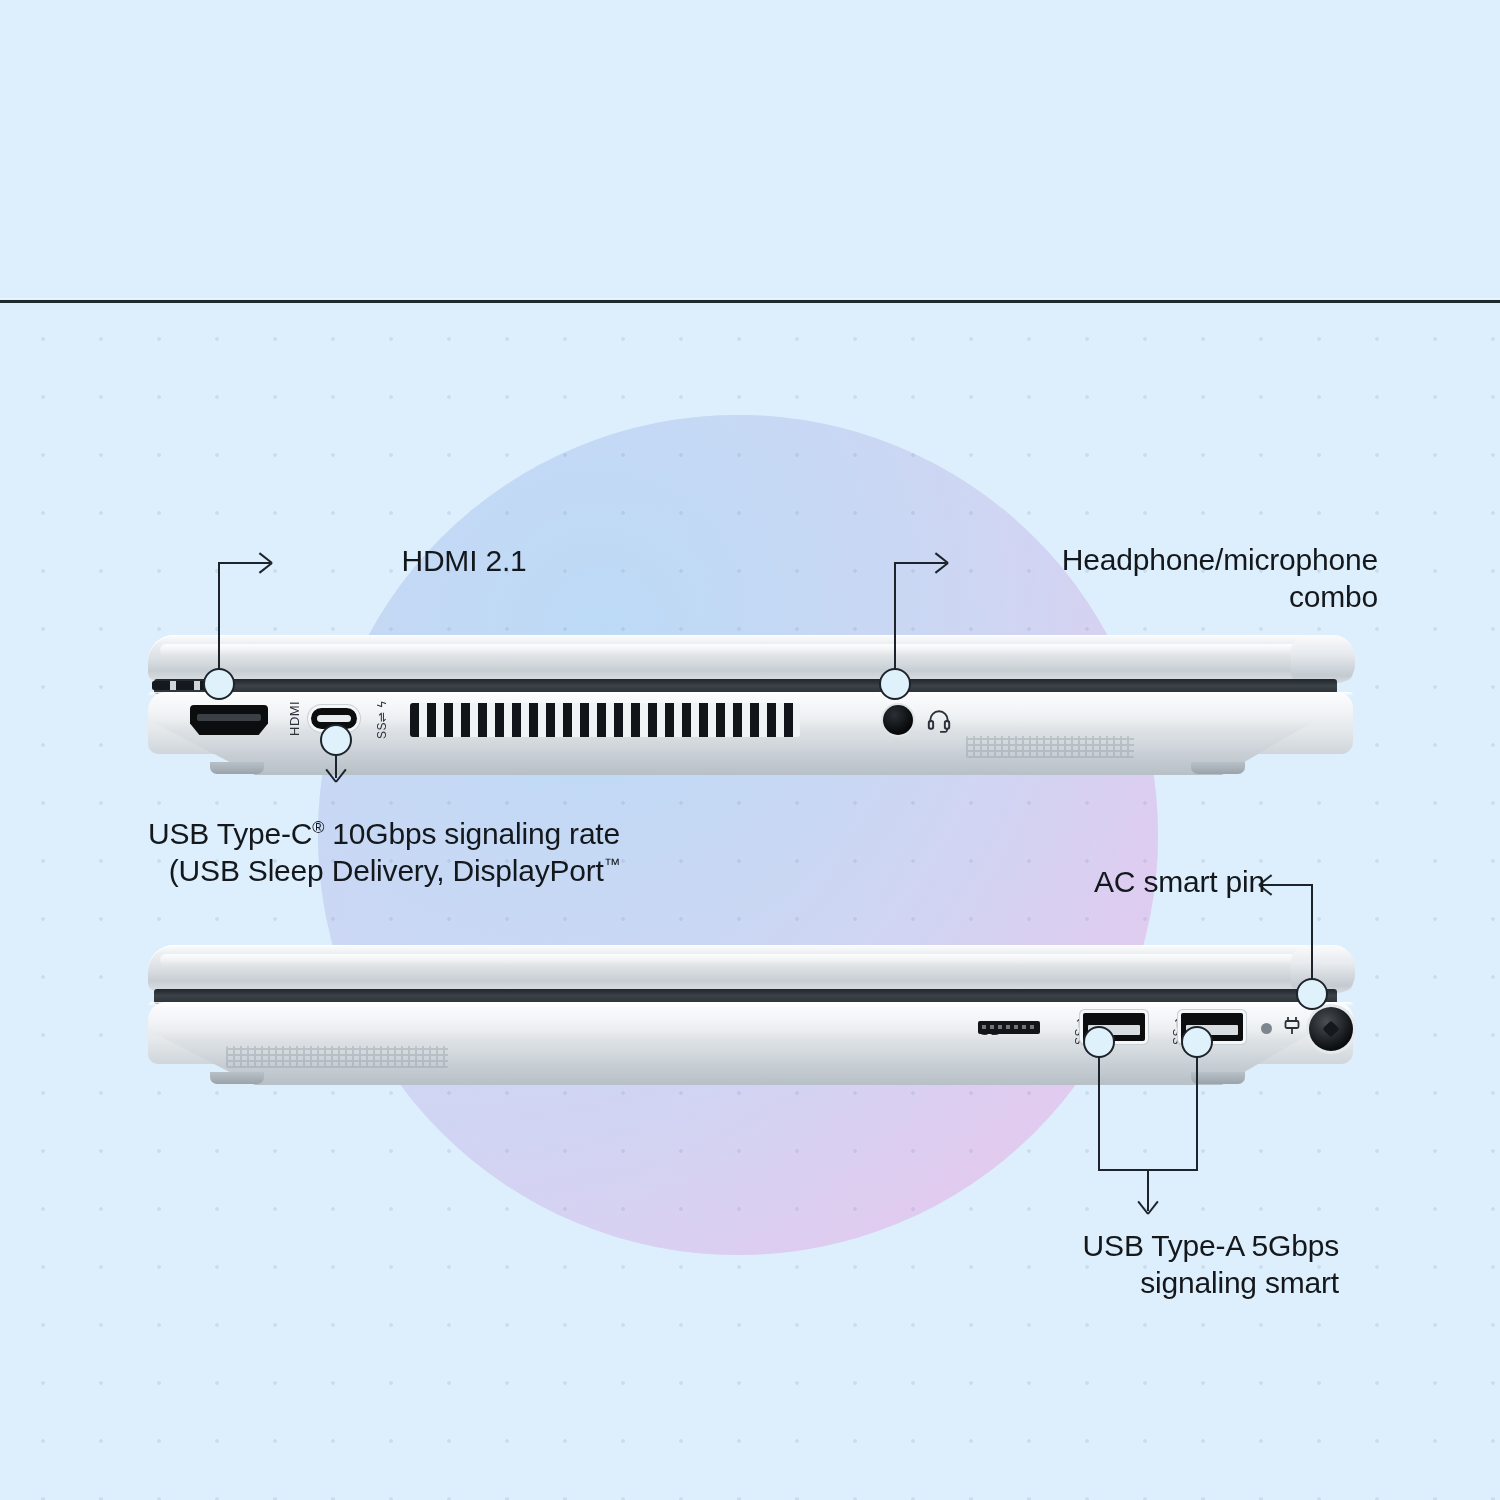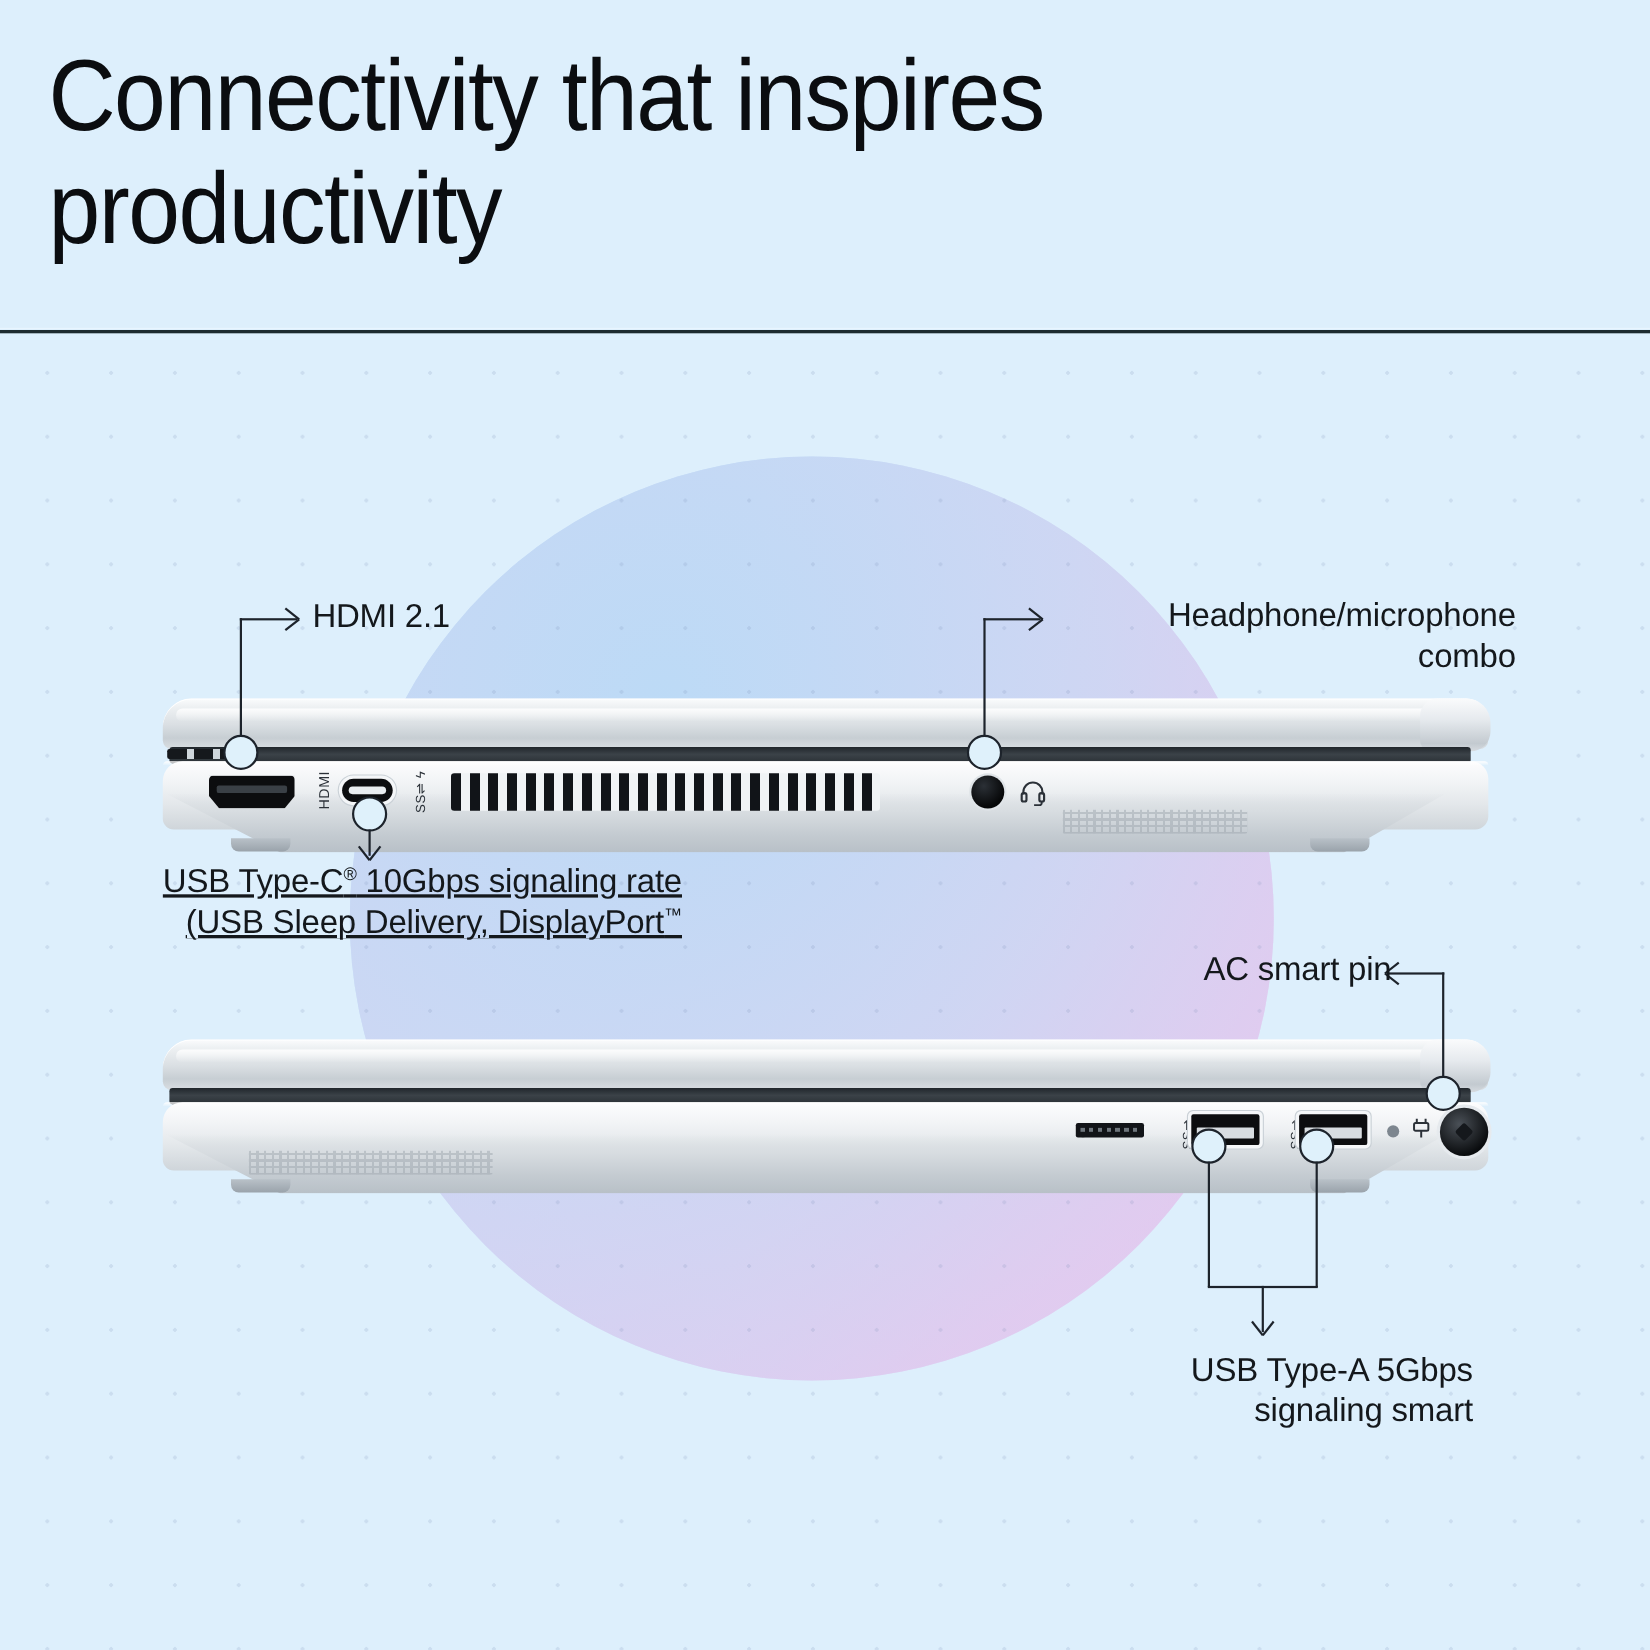--- a/index.html
+++ b/index.html
@@ -229,24 +229,20 @@
 </head>
 <body>
 
 <div id="stage">
 
   <div class="bg-base"></div>
   <div class="bg-blob"></div>
   <div class="bg-blob2"></div>
   <div class="bg-dots"></div>
 
-  <div class="header">
-    <div class="headline">Connectivity that inspires
-productivity</div>
-  </div>
   <div class="rule-hi"></div>
   <div class="rule"></div>
 
   <div class="laptop" style="left:148px;top:635px;width:1205px;height:130px;">
     <div class="lid"></div>
     <div class="lid-cap"></div>
     <div class="gap"></div>
     <div class="base"></div>
     <div class="wedge"></div>
     <div class="foot" style="left:62px;"></div>
@@ -275,28 +271,28 @@
     </svg>
 
     <div class="grille" style="left:818px;top:101px;width:168px;"></div>
   </div>
 
   <div class="leader">
     <div class="ln-v" style="left:218px;top:562px;height:122px;"></div>
     <div class="ln-h" style="left:218px;top:562px;width:52px;"></div>
     <div class="arrow-thin-r" style="left:252px;top:562px;width:20px;height:2px;"></div>
     <div class="dot" style="left:203px;top:668px;"></div>
-    <div class="lbl" style="left:284px;top:543px;width:360px;">HDMI 2.1</div>
+    <div class="lbl" style="left:284px;top:543px;width:360px;text-align:center;">HDMI 2.1</div>
   </div>
 
   <div class="leader">
     <div class="dot" style="left:320px;top:724px;"></div>
     <div class="ln-v" style="left:335px;top:754px;height:24px;"></div>
     <div class="arrow-thin-d" style="left:335px;top:764px;width:2px;height:18px;"></div>
-    <div class="lbl center" style="left:60px;top:784px;width:560px;text-decoration:underline;"><span>USB Type-C</span><sup>®</sup><span> 10Gbps signaling rate</span><br><span>(USB Sleep Delivery, DisplayPort</span><sup>™</sup><br></div>
+    <div class="lbl center" style="left:60px;top:816px;width:560px;"><span>USB Type-C</span><sup>®</sup><span> 10Gbps signaling rate</span><br><span>(USB Sleep Delivery, DisplayPort</span><sup>™</sup><br></div>
   </div>
 
   <div class="leader">
     <div class="ln-v" style="left:894px;top:562px;height:122px;"></div>
     <div class="ln-h" style="left:894px;top:562px;width:52px;"></div>
     <div class="arrow-thin-r" style="left:928px;top:562px;width:20px;height:2px;"></div>
     <div class="dot" style="left:879px;top:668px;"></div>
     <div class="lbl center" style="left:958px;top:542px;width:420px;">Headphone/microphone
 combo</div>
   </div>

